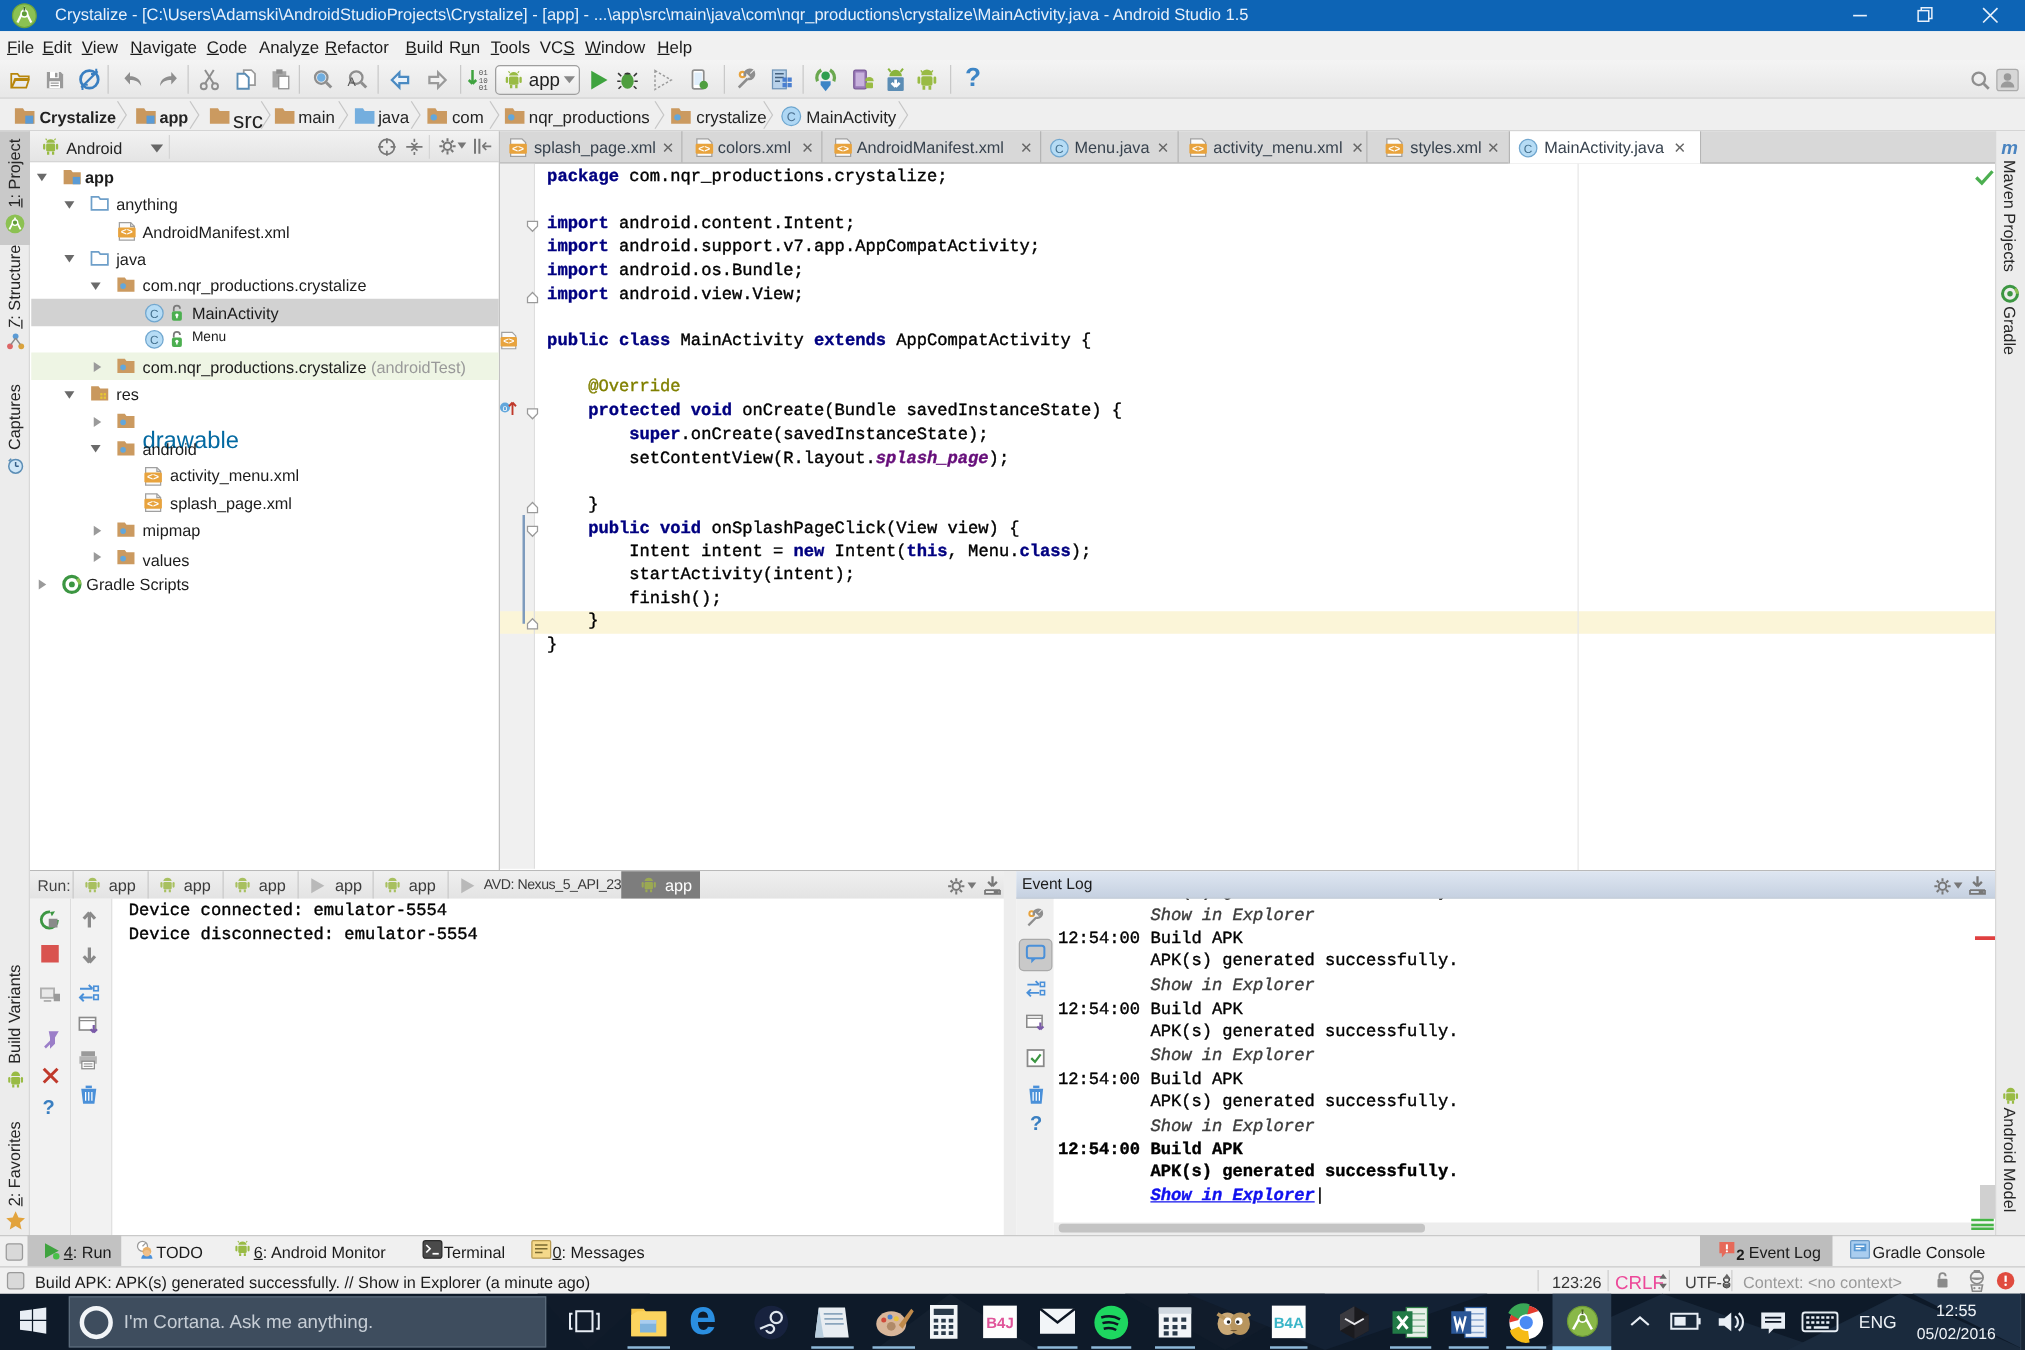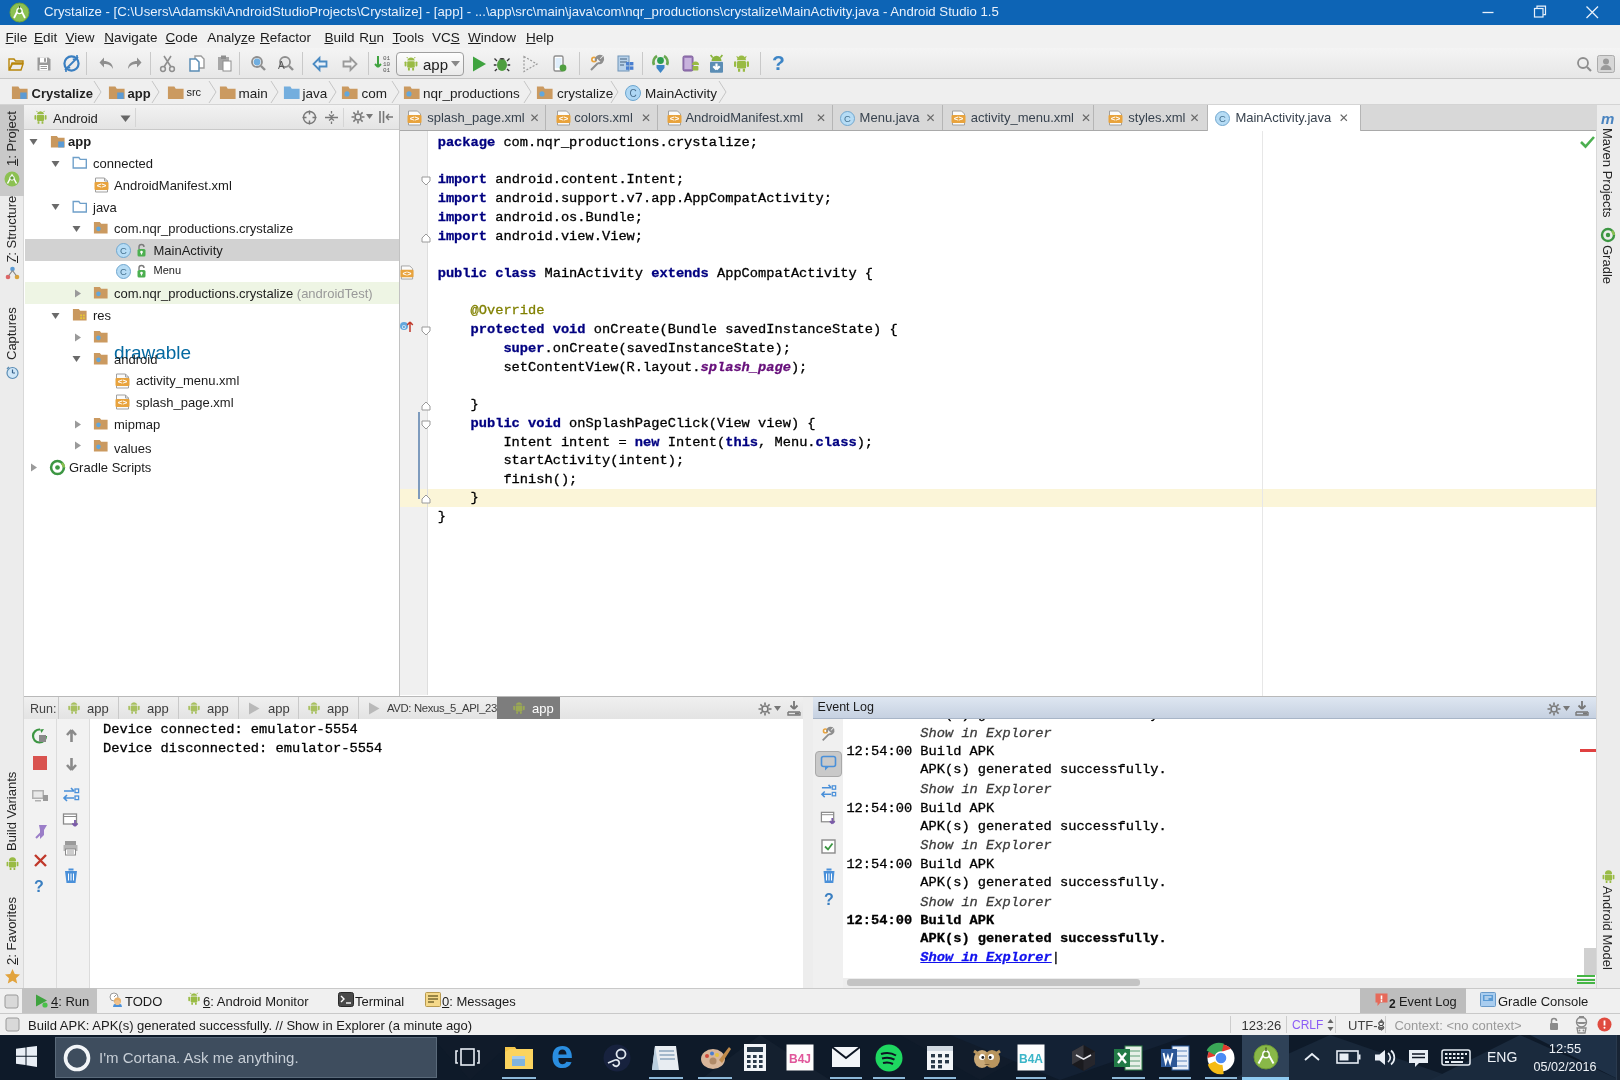--- a/index.html
+++ b/index.html
@@ -256,21 +256,21 @@
 </svg>
 <div class="a" style="left:31.5px;top:86px;font-size:13px;font-weight:bold;color:#222">Crystalize</div>
 <svg class="a" style="left:108px;top:85px" width="17.5" height="15" viewBox="0 0 19 16">
  <path d="M1 15 V1.5 h7 l1.5 2.5 H18 V15 Z" fill="#c9985e"></path>
     <rect x="10" y="8" width="7" height="7" fill="#5b9bd5"></rect>
 </svg>
 <div class="a" style="left:127.5px;top:86px;font-size:13px;font-weight:bold;color:#222">app</div>
 <svg class="a" style="left:167px;top:85px" width="17.5" height="15" viewBox="0 0 19 16">
  <path d="M1 15 V1.5 h7 l1.5 2.5 H18 V15 Z" fill="#cb9a60"></path>
 </svg>
-<div class="a" style="left:186.4px;top:86px;font-size:11px;color:#222">src</div>
+<div class="a" style="left:186.4px;top:86px;font-size:18px;color:#222">src</div>
 <svg class="a" style="left:219px;top:85px" width="17.5" height="15" viewBox="0 0 19 16">
  <path d="M1 15 V1.5 h7 l1.5 2.5 H18 V15 Z" fill="#cb9a60"></path>
 </svg>
 <div class="a" style="left:238.6px;top:86px;font-size:13.5px;color:#222">main</div>
 <svg class="a" style="left:282.5px;top:85px" width="17.5" height="15" viewBox="0 0 19 16">
  <path d="M1 15 V1.5 h7 l1.5 2.5 H18 V15 Z" fill="#74aede"></path>
 </svg>
 <div class="a" style="left:302.5px;top:86px;font-size:13.5px;color:#222">java</div>
 <svg class="a" style="left:340.5px;top:85px" width="17.5" height="15" viewBox="0 0 19 16">
  <path d="M1 15 V1.5 h7 l1.5 2.5 H18 V15 Z" fill="#cb9a60"></path>
@@ -390,21 +390,21 @@
     <path d="M1 13.5 V1 h6.5 l1.5 2 H16 V13.5 Z" fill="#c9985e"></path>
     <rect x="9" y="7" width="6.5" height="6.5" fill="#5b9bd5"></rect>
   </svg>
 <div class="a" style="left:68px;top:134.29999999999998px;font-size:13px;font-weight:bold;color:#1c1c1c">app</div>
 <svg class="a" style="left:51px;top:159.7px" width="9" height="8">
     <path d="M0.5 1 h8 l-4 6 Z" fill="#6a6a6a"></path>
   </svg>
 <svg class="a" style="left:72px;top:156.3px" width="15.5" height="13" viewBox="0 0 17 14">
     <path d="M1.3 13 V1.5 h6.2 l1.5 2 H15.7 V13 Z" fill="#fff" stroke="#6e9fc9" stroke-width="1.5"></path>
   </svg>
-<div class="a" style="left:93px;top:156.0px;font-size:13px;color:#1c1c1c">connected</div>
+<div class="a" style="left:93px;top:156.0px;font-size:13px;color:#1c1c1c">anything</div>
 <svg class="a" style="left:94px;top:177px" width="15" height="16" viewBox="0 0 15 16">
     <path d="M1.5 1 h9 l3 3 v11 h-12 Z" fill="#fbfbfb" stroke="#a0a0a0"></path>
     <path d="M10.5 1 v3 h3" fill="none" stroke="#a0a0a0"></path>
     <rect x="0.5" y="5" width="14" height="8" rx="1" fill="#e8a33d"></rect>
     <text x="7.5" y="11.3" font-size="8" font-weight="bold" fill="#fff" text-anchor="middle" font-family="Liberation Mono">&lt;&gt;</text>
   </svg>
 <div class="a" style="left:114px;top:177.7px;font-size:13px;color:#1c1c1c">AndroidManifest.xml</div>
 <svg class="a" style="left:51px;top:203.2px" width="9" height="8">
     <path d="M0.5 1 h8 l-4 6 Z" fill="#6a6a6a"></path>
   </svg>
@@ -882,21 +882,21 @@
 <div class="a" style="left:1498px;top:994px;font-size:13px;color:#1b1b1b">Gradle Console</div>
 
 <div class="a" style="left:0;top:1013px;width:1620px;height:22px;background:#f0f0f0;border-top:1px solid #c9c9c9;box-sizing:border-box"></div>
 <svg class="a" style="left:5px;top:1017px" width="15" height="15">
     <rect x="1" y="1" width="13" height="13" rx="2" fill="#d9d9d9" stroke="#9a9a9a"></rect>
   </svg>
 <div class="a" style="left:28px;top:1017.5px;font-size:13px;color:#1b1b1b">Build APK: APK(s) generated successfully. // Show in Explorer (a minute ago)</div>
 <div class="sep" style="left:1230px;top:1016px;height:17px;background:#cdcdcd"></div>
 <div class="a" style="left:1241.5px;top:1017.5px;font-size:13px;color:#333">123:26</div>
 <div class="sep" style="left:1286px;top:1016px;height:17px;background:#cdcdcd"></div>
-<div class="a" style="left:1292px;top:1017.5px;font-size:12px;color:#8b5cf6">CRLF</div>
+<div class="a" style="left:1292px;top:1017.5px;font-size:15px;color:#ec4899">CRLF</div>
 <svg class="a" style="left:1325.5px;top:1017.5px" width="9" height="13">
     <path d="M4.5 1 l3 4 h-6 Z M4.5 13 l-3-4 h6 Z" fill="#666"></path>
   </svg>
 <div class="sep" style="left:1335px;top:1016px;height:17px;background:#cdcdcd"></div>
 <div class="a" style="left:1348px;top:1017.5px;font-size:13px;color:#404040">UTF-8</div>
 <svg class="a" style="left:1376.5px;top:1017.5px" width="9" height="13">
     <path d="M4.5 1 l3 4 h-6 Z M4.5 13 l-3-4 h6 Z" fill="#666"></path>
   </svg>
 <div class="sep" style="left:1385px;top:1016px;height:17px;background:#cdcdcd"></div>
 <div class="a" style="left:1394.4px;top:1017.5px;font-size:13px;color:#9a9a9a">Context: &lt;no context&gt;</div>

